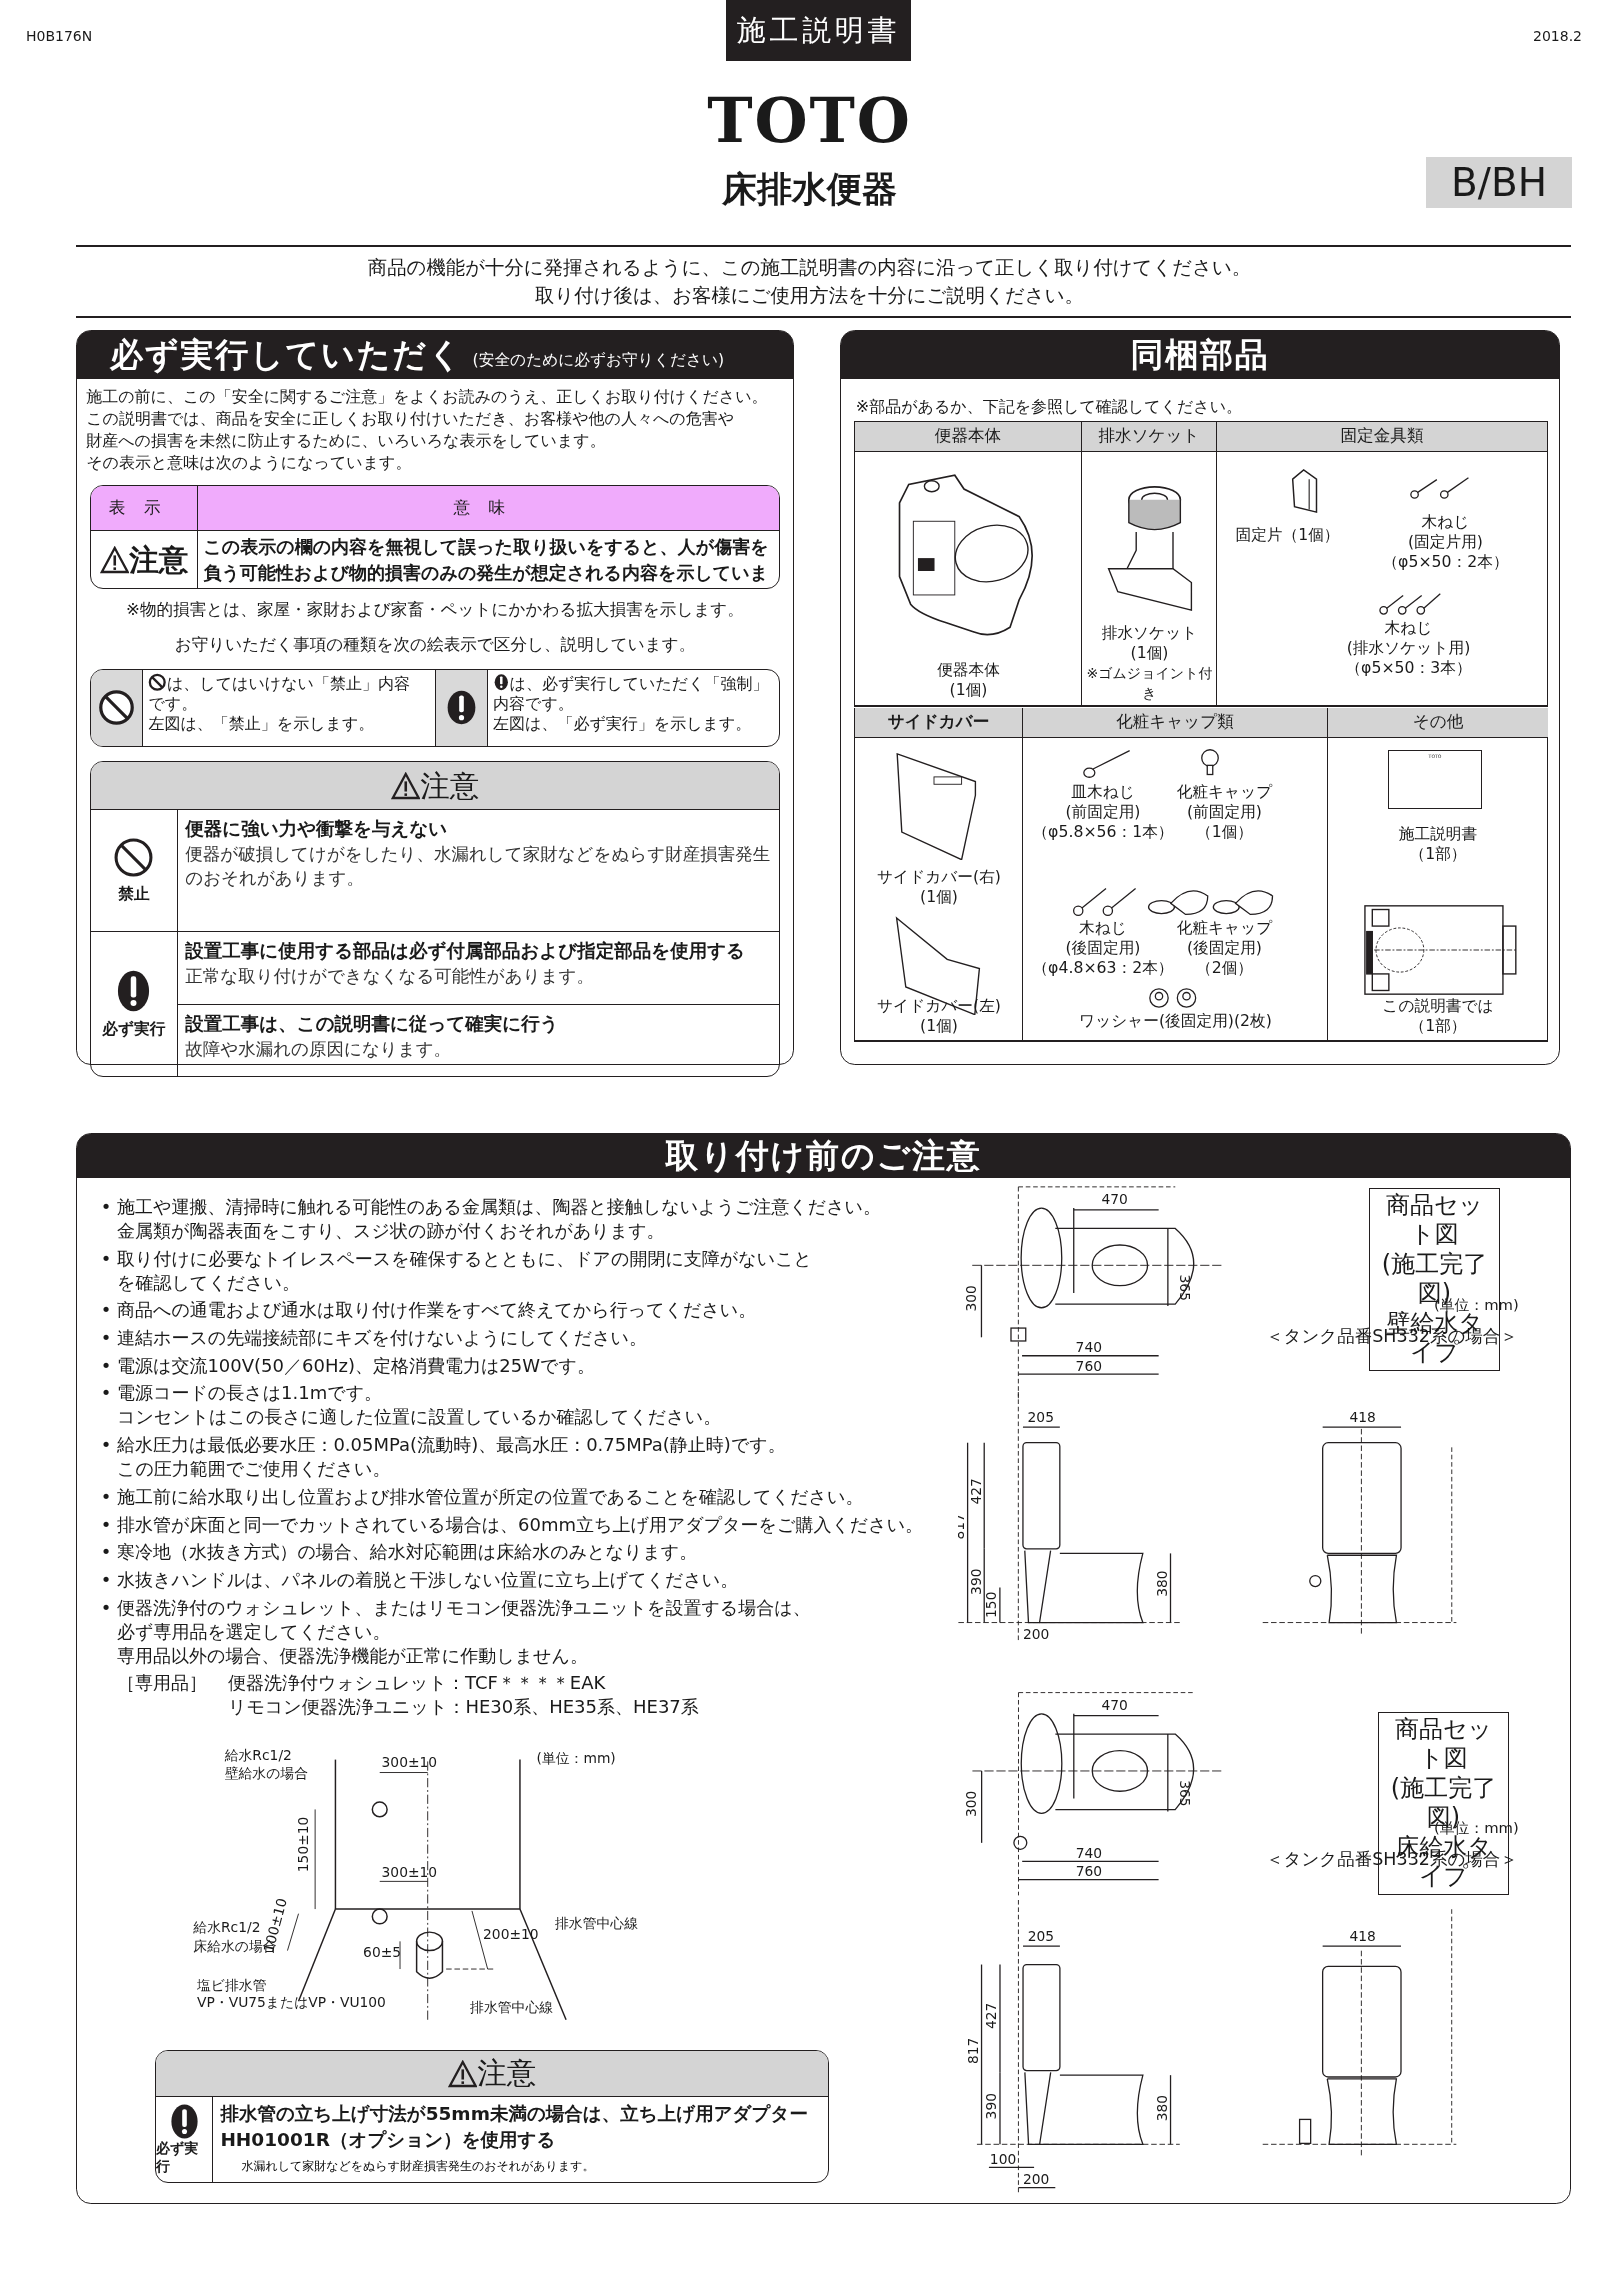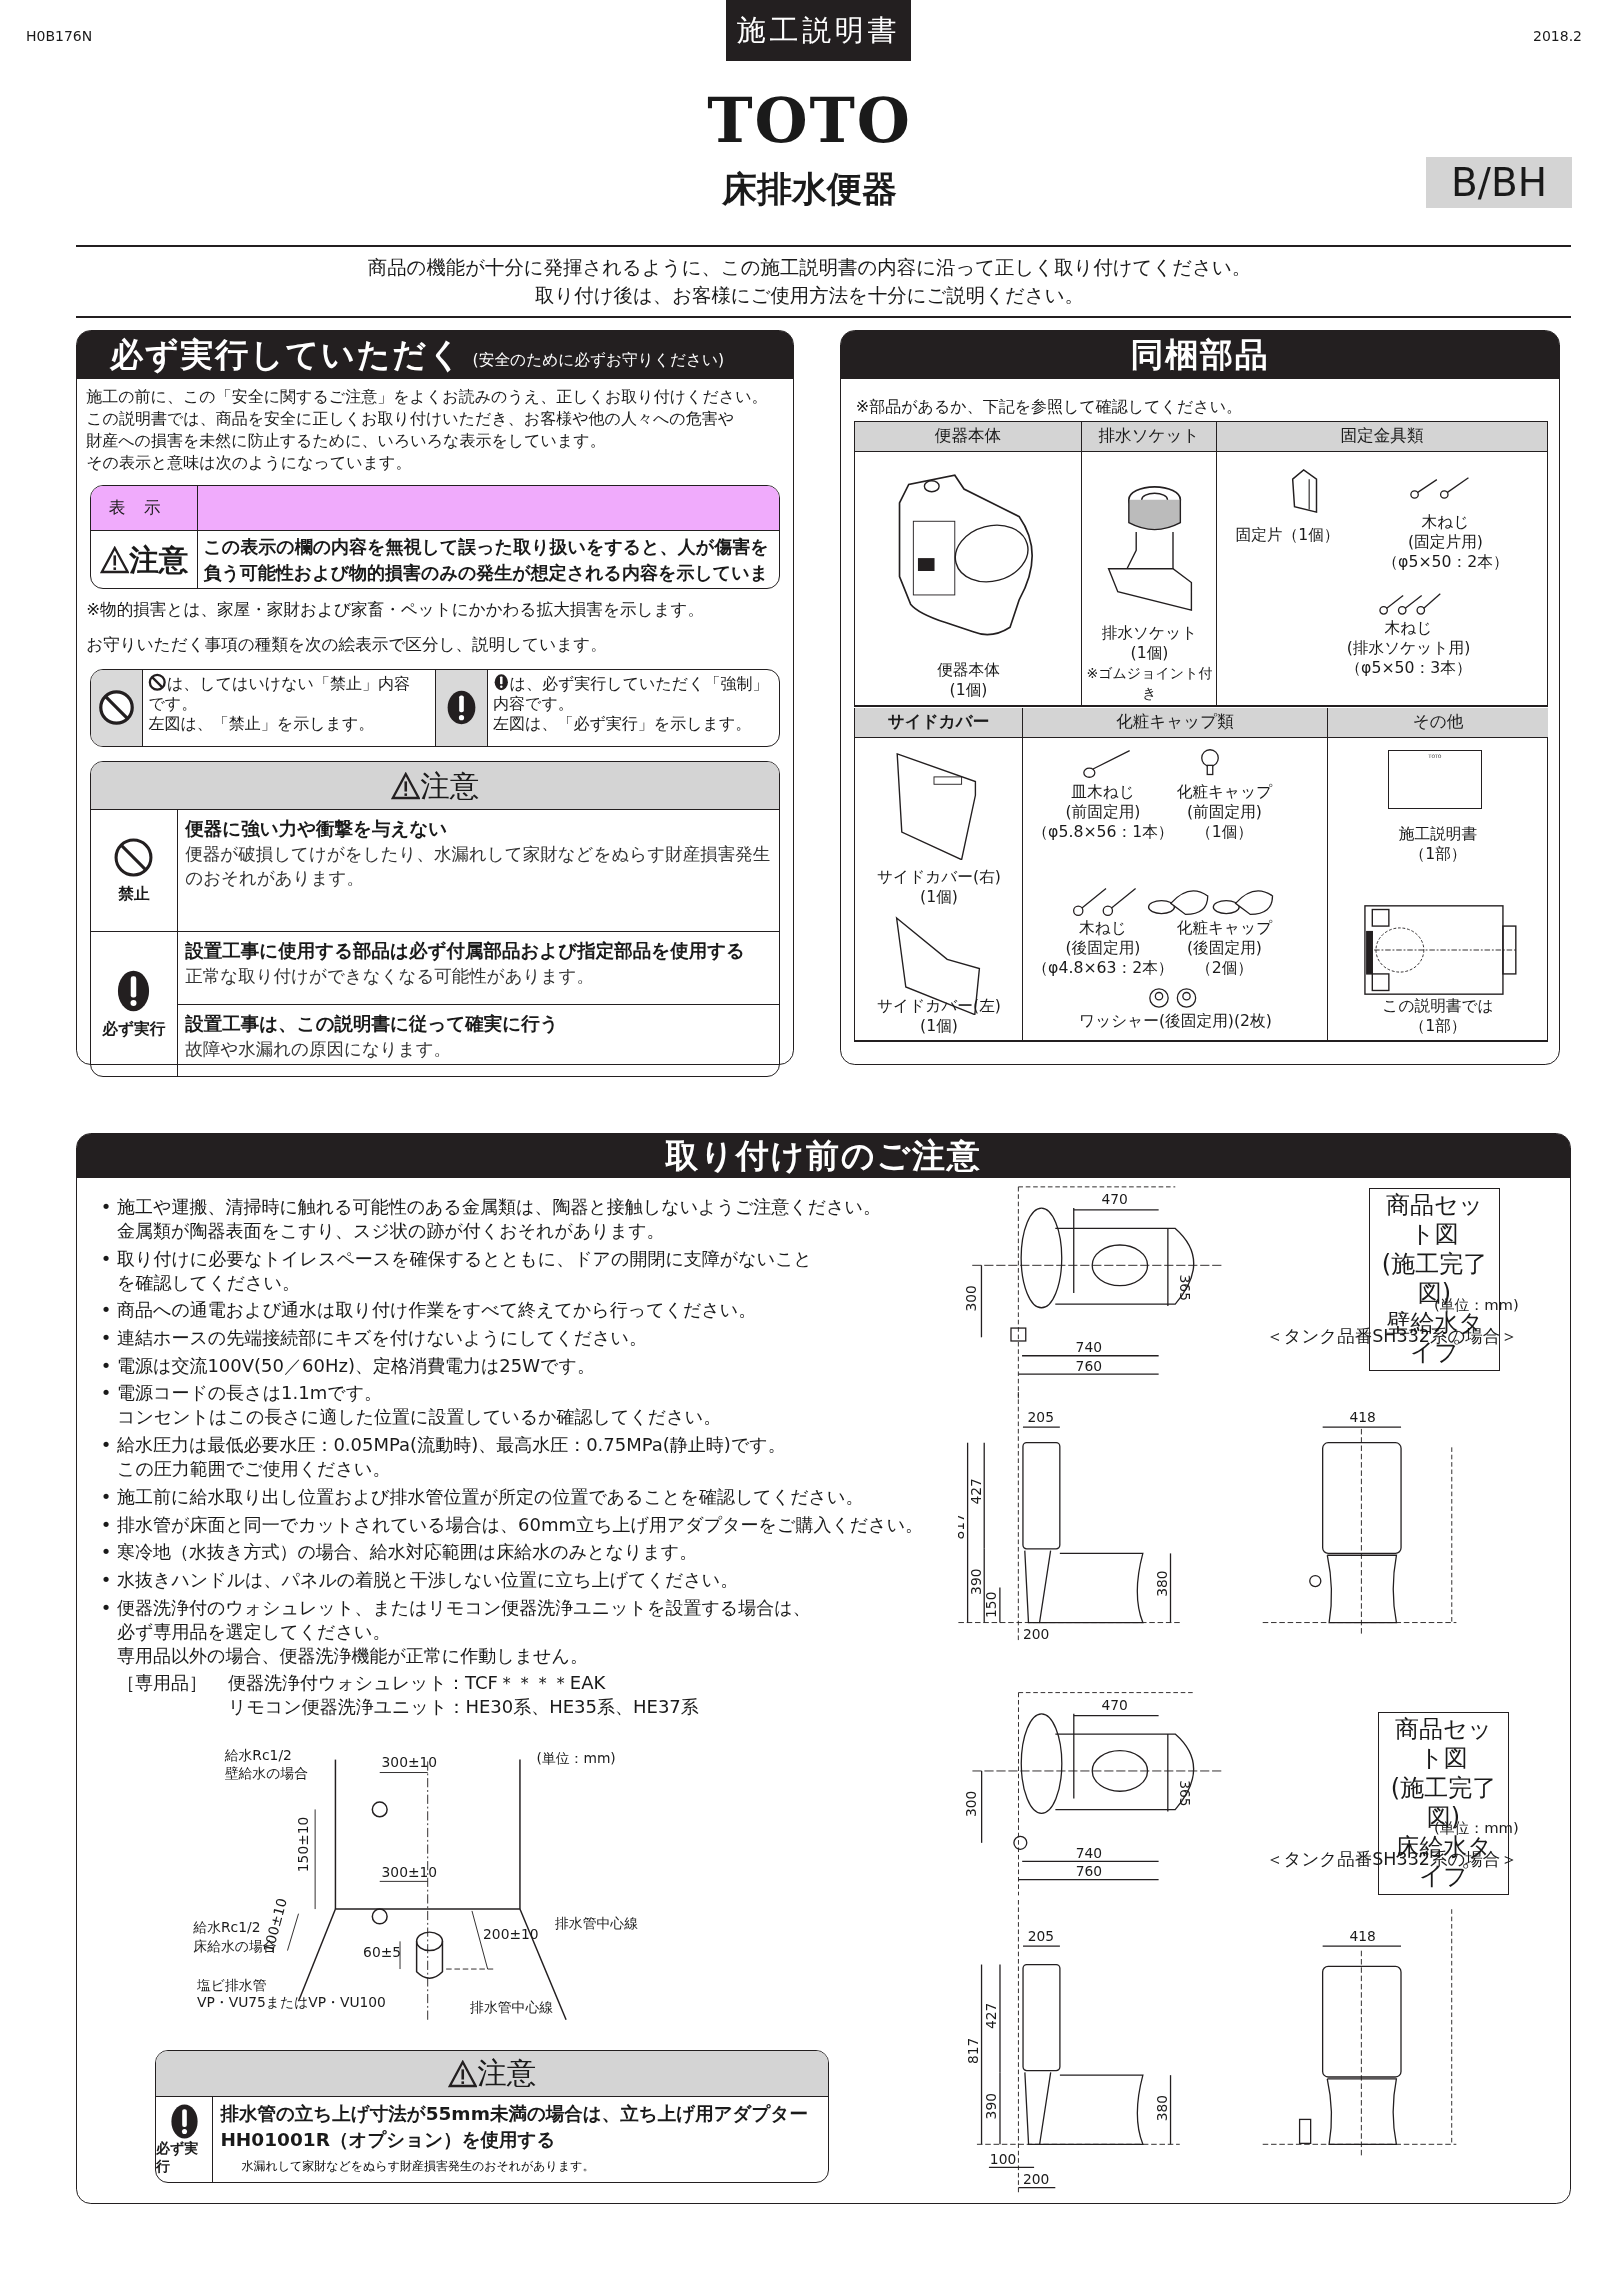--- a/index.html
+++ b/index.html
@@ -23,21 +23,21 @@
   .safety { left: 76px; top: 330px; width: 718px; height: 735px; }
   .safety .body { padding: 7.4px 9.2px; font-size: 16px; line-height: 22px; }
   .legend-table { margin: 11px 3.7px 0 3.7px; border: 1.8px solid #231f20; border-radius: 13px; overflow: hidden; }
   .legend-table .hd { display: flex; background: #f0abfc; border-bottom: 1.8px solid #231f20; height: 45px; font-size: 16.6px; }
   .legend-table .hd div { display: flex; align-items: center; justify-content: center; letter-spacing: 18.5px; }
   .legend-table .row { display: flex; height: 57px; }
   .legend-table .c1 { width: 107px; border-right: 1.8px solid #231f20; }
   .legend-table .c2 { flex: 1; }
   .caution-mark { display: flex; align-items: center; justify-content: center; font-size: 29.5px; font-weight: bold; }
   .legend-text { font-size: 18px; line-height: 26px; padding: 2.8px 5.5px; font-weight: bold; }
-  .note-line { margin-top: 9.2px; font-size: 16.6px; }
+  .note-line { margin-top: 9.2px; font-size: 16.6px; text-align: center; }
   .symbol-box { margin: 13px 3.7px 0 3.7px; border: 1.8px solid #231f20; border-radius: 13px; overflow: hidden; display: flex; height: 78px; }
   .symbol-box .iconcell { width: 52px; background: #d9d9d9; display: flex; align-items: center; justify-content: center; border-right: 1.8px solid #231f20; }
   .symbol-box .txtcell { flex: 1; font-size: 16px; line-height: 20px; padding: 3.7px 5.5px; border-right: 1.8px solid #231f20; }
   .symbol-box .txtcell:last-child { border-right: none; }
   .caution-box { margin: 14.8px 3.7px 0 3.7px; border: 1.8px solid #231f20; border-radius: 13px; overflow: hidden; }
   .caution-box .chead { background: #d4d4d4; height: 48px; border-bottom: 1.8px solid #231f20; display: flex; align-items: center; justify-content: center; font-size: 29.5px; }
   .caution-box .crow { display: flex; border-bottom: 1.8px solid #231f20; }
   .caution-box .crow:last-child { border-bottom: none; }
   .caution-box .cicon { width: 87px; border-right: 1.8px solid #231f20; display: flex; flex-direction: column; align-items: center; justify-content: center; font-size: 15.7px; font-weight: bold; }
   .caution-box .ctext { flex: 1; }
@@ -99,20 +99,21 @@
   <div class="body">
     <div>
       <div>施工の前に、この「安全に関するご注意」をよくお読みのうえ、正しくお取り付けください。</div>
       <div>この説明書では、商品を安全に正しくお取り付けいただき、お客様や他の人々への危害や</div>
       <div>財産への損害を未然に防止するために、いろいろな表示をしています。</div>
       <div>その表示と意味は次のようになっています。</div>
     </div>
     <div class="legend-table">
       <div class="hd">
         <div class="c1">表示</div>
+        <div class="c2">意味</div>
       </div>
       <div class="row">
         <div class="c1 caution-mark">
           <svg width="29.5" height="28" viewBox="0 0 32 30">
               <path d="M16 2 L30 28 L2 28 Z" fill="none" stroke="#231f20" stroke-width="2.5"></path>
               <rect x="14.6" y="10" width="2.8" height="11" fill="#231f20"></rect>
               <rect x="14.6" y="23" width="2.8" height="2.8" fill="#231f20"></rect>
             </svg>
           <span>注意</span>
         </div>

